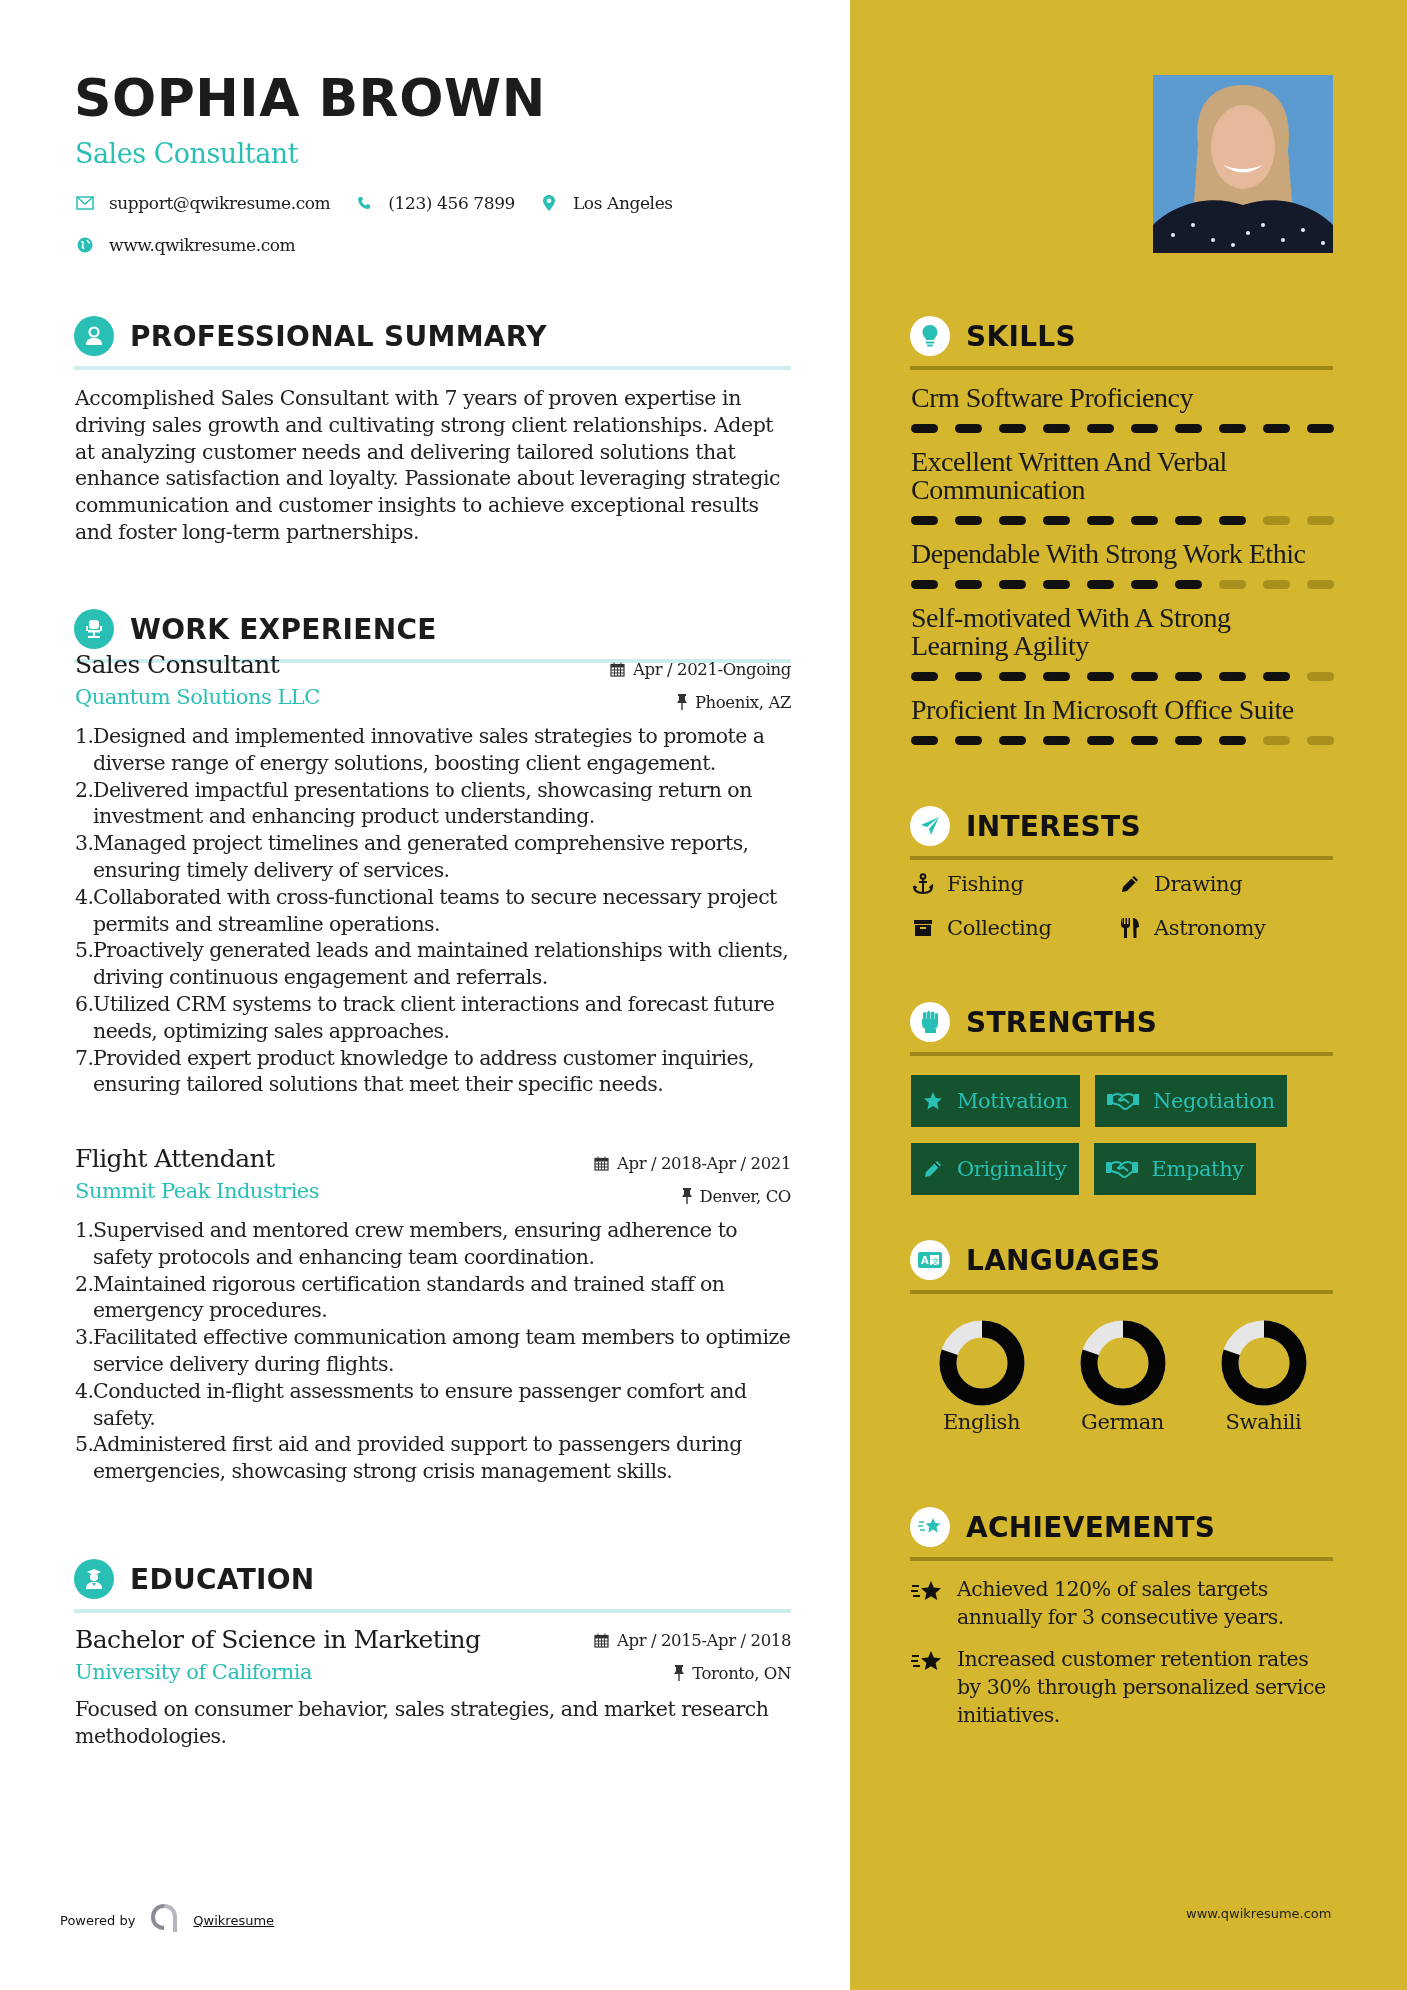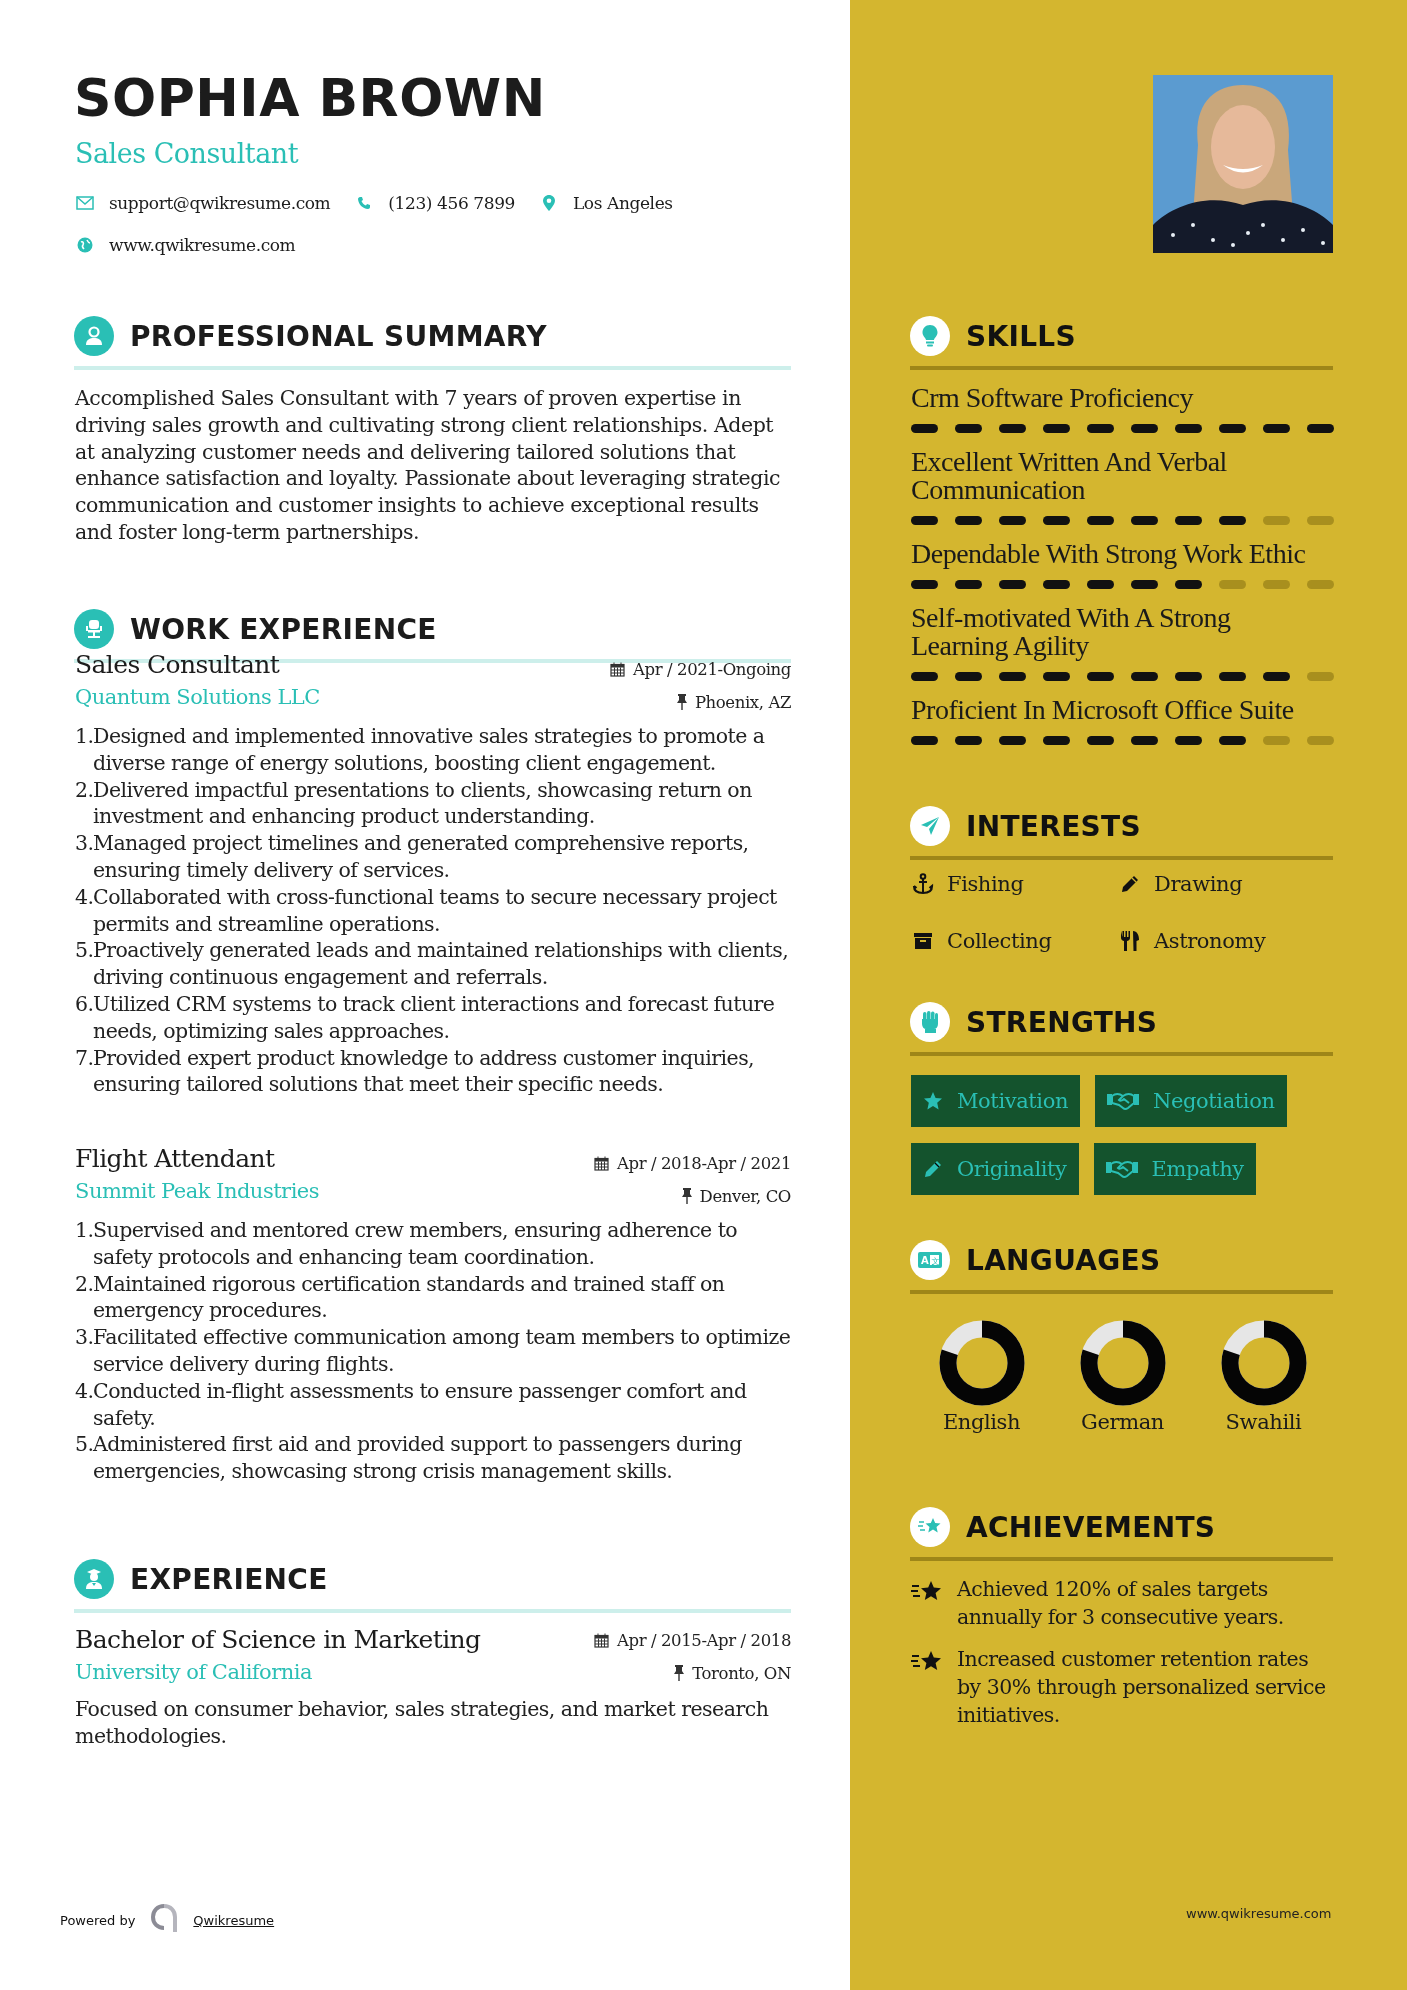--- a/index.html
+++ b/index.html
@@ -49,21 +49,21 @@
   .r-icon { width: 40px; height: 40px; border-radius: 50%; background: #ffffff; display: flex; align-items: center; justify-content: center; margin-right: 16px; }
   .r-title { font-family: "DejaVu Sans", sans-serif; font-weight: bold; font-size: 28px; color: #111; letter-spacing: 0.3px; }
   .r-rule { margin-top: 10px; height: 4px; background: #9E8618; }
 
   .skills { position: absolute; left: 911px; top: 384px; width: 423px; }
   .skill-name { font-size: 28px; line-height: 28px; color: #1a1a1a; letter-spacing: -0.5px; font-family: Liberation Serif, serif; }
   .skill-bar { display: flex; justify-content: space-between; margin-top: 12px; margin-bottom: 15px; }
   .seg { width: 27px; height: 9px; border-radius: 5px; background: #111; }
   .seg.off { background: #A88F1E; }
 
-  .interests { position: absolute; left: 911px; top: 872px; width: 423px; display: grid; grid-template-columns: 207px 207px; row-gap: 33px; }
+  .interests { position: absolute; left: 911px; top: 872px; width: 423px; display: grid; grid-template-columns: 207px 207px; row-gap: 20px; }
   .interest { display: flex; align-items: center; font-size: 21px; color: #1a1a1a; letter-spacing: -0.4px; }
   .interest .ii { width: 24px; margin-right: 12px; display: inline-flex; justify-content: center; }
 
   .strengths { position: absolute; left: 911px; top: 1075px; width: 423px; }
   .s-row { display: flex; margin-bottom: 16px; }
   .badge { background: #14532d; display: flex; align-items: center; height: 52px; padding: 0 12px; margin-right: 15px; font-size: 21px; color: #2ABFB5; letter-spacing: -0.4px; }
   .badge .bi { margin-right: 14px; display: inline-flex; }
 
   .langs { position: absolute; left: 911px; top: 1320px; width: 423px; display: flex; }
   .lang { width: 141px; display: flex; flex-direction: column; align-items: center; }
@@ -260,21 +260,21 @@
 <div class="section-head" style="top:1559px;">
   <div class="row">
     <div class="sec-icon">
       <svg width="22" height="22" viewBox="0 0 22 22">
           <path d="M4 4 L11 1 L18 4 L11 7 Z" fill="#fff"></path>
           <circle cx="11" cy="9" r="4" fill="#fff"></circle>
           <path d="M3 21 C3 15.5 6.5 14 11 14 C15.5 14 19 15.5 19 21 Z" fill="#fff"></path>
           <path d="M9 15 L11 18 L13 15" fill="#2ABFB5"></path>
         </svg>
     </div>
-    <div class="sec-title">EXPERIENCE</div>
+    <div class="sec-title">EDUCATION</div>
   </div>
   <div class="sec-rule"></div>
 </div>
 
 <div class="job" style="top:1625px;">
   <div class="job-title">Bachelor of Science in Marketing</div>
   <div class="job-company">University of California</div>
   <div class="job-meta" style="top:4px;">
     <div class="m">
         <span class="mi">

